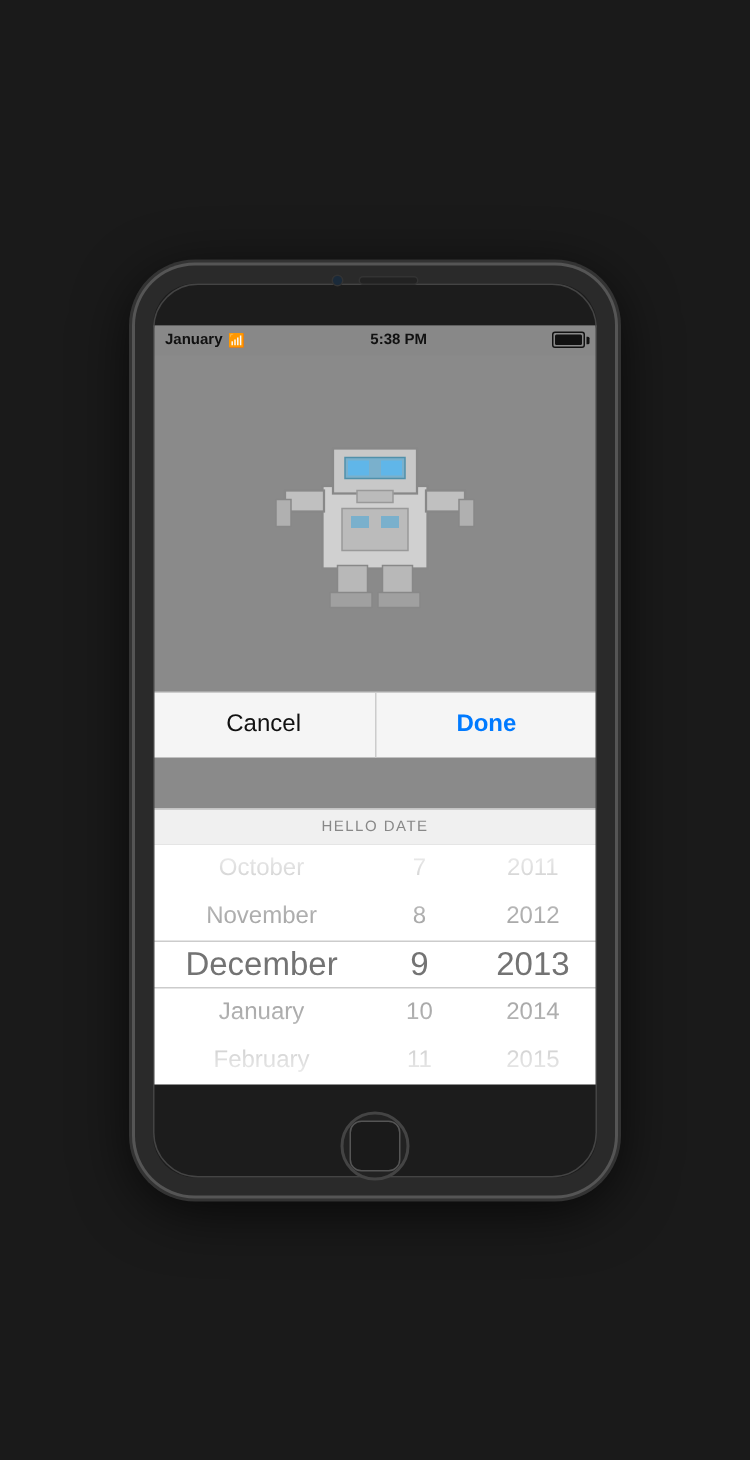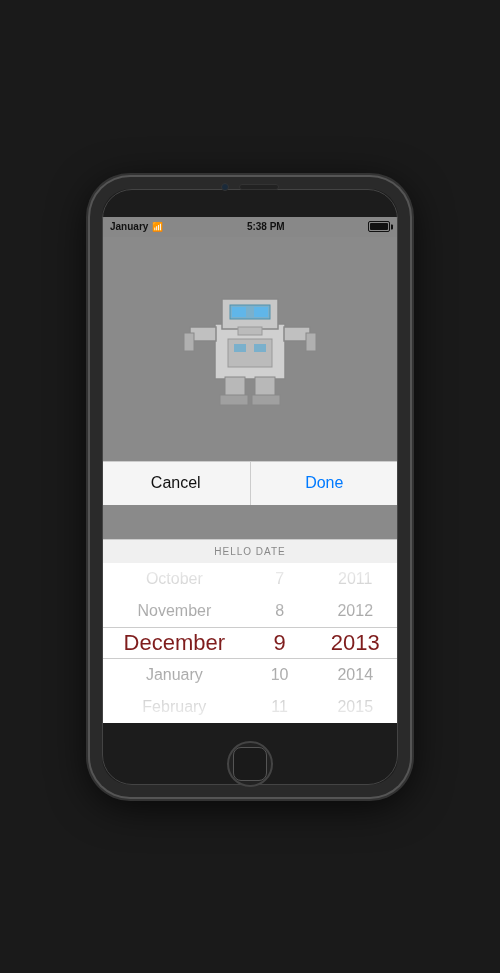--- a/index.html
+++ b/index.html
@@ -187,21 +187,21 @@
       background: transparent;
       border: none;
     }
     .action-btn.cancel {
       color: #111;
       font-weight: 500;
       border-right: 1px solid #ccc;
     }
     .action-btn.done {
       color: #007AFF;
-      font-weight: 400;
+      font-weight: 700;
     }
 
     
     .hello-date-bar {
       height: 24px;
       background: #f0f0f0;
       display: flex;
       align-items: center;
       justify-content: center;
       border-top: 1px solid #ccc;
@@ -236,21 +236,21 @@
       height: 32px;
       display: flex;
       align-items: center;
       justify-content: center;
       font-size: 16px;
       color: #aaa;
     }
     .picker-item.selected {
       font-size: 22px;
       font-weight: 400;
-      color: #7f1d1d;
+      color: #737373;
     }
 
     
     .picker-selection-overlay {
       position: absolute;
       top: 50%;
       left: 0; right: 0;
       height: 32px;
       transform: translateY(-50%);
       border-top: 1px solid #ccc;

